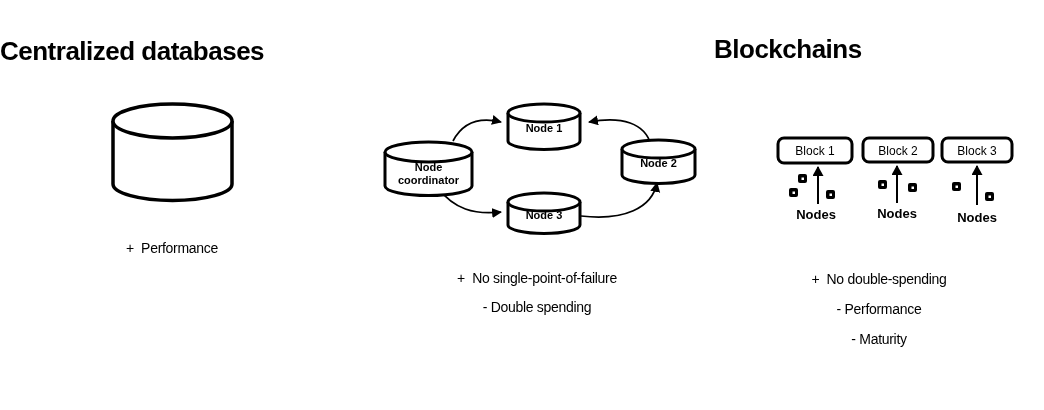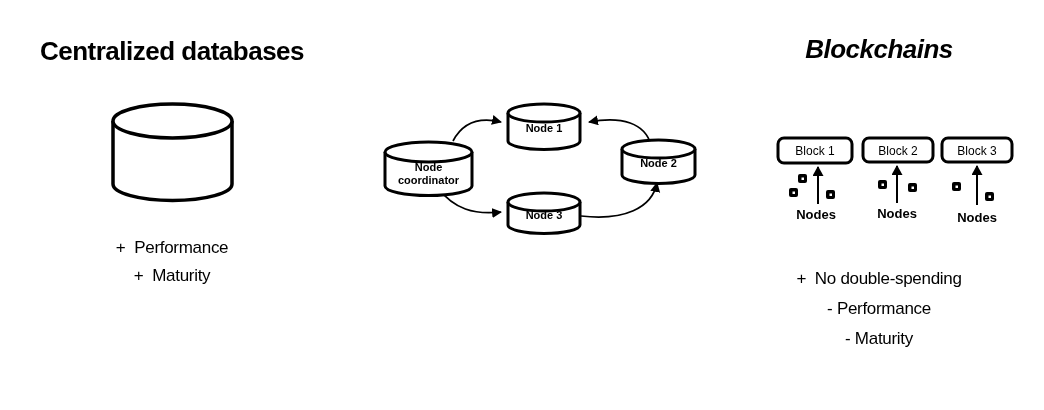--- a/index.html
+++ b/index.html
@@ -6,38 +6,38 @@
   #canvas{
     position:relative;
     width:1044px;height:410px;
     background:#ffffff;
     font-family:"Liberation Sans", sans-serif;
     color:#000;
     overflow:hidden;
   }
   .col-title{
     position:absolute;
-    text-align:center;
+    text-align:left;
     font-weight:bold;
     font-size:26px;
     letter-spacing:-0.5px;
   }
   .points{
     position:absolute;
     text-align:center;
-    font-size:17px;
+    font-size:14px;
     letter-spacing:-0.3px;
   }
   .points div{white-space:pre;}
   #points-1{left:0;top:234px;width:344px;line-height:28px;}
   #points-2{left:352px;top:264px;width:370px;line-height:29px;}
   #points-3{left:712px;top:264px;width:334px;line-height:30px;}
   #title-1{left:0;top:36px;width:344px;}
   #title-2{left:350px;top:33px;width:366px;}
-  #title-3{left:714px;top:34px;width:330px;font-style:italic;}
+  #title-3{left:714px;top:34px;width:330px;}
   .gfx{position:absolute;}
   #gfx-central{left:106px;top:98px;}
   #gfx-distributed{left:350px;top:95px;}
   #gfx-blockchain{left:770px;top:130px;}
   svg text{font-family:"Liberation Sans", sans-serif;}
   .cyl-label{font-size:11px;font-weight:bold;text-anchor:middle;}
   .block-label{font-size:12px;text-anchor:middle;}
   .nodes-label{font-size:13px;font-weight:bold;text-anchor:middle;}
 </style>
 </head>
@@ -137,24 +137,25 @@
           <rect x="185.5" y="55.5" width="2.5" height="2.5" fill="#ffffff"></rect>
         <rect x="215" y="62" width="9" height="9" rx="2" fill="#000000"></rect>
           <rect x="218.5" y="65.5" width="2.5" height="2.5" fill="#ffffff"></rect>
       </g>
       <text class="nodes-label" x="207" y="92">Nodes</text>
     </g>
   </svg>
 
   <div id="points-1" class="points">
     <div>+  Performance</div>
-    <div>+  Maturity</div>
   </div>
 
   <div id="points-2" class="points">
+    <div>+  No single-point-of-failure</div>
+    <div>- Double spending</div>
   </div>
 
   <div id="points-3" class="points">
     <div>+  No double-spending</div>
     <div>- Performance</div>
     <div>- Maturity</div>
   </div>
 
 </div>
 

